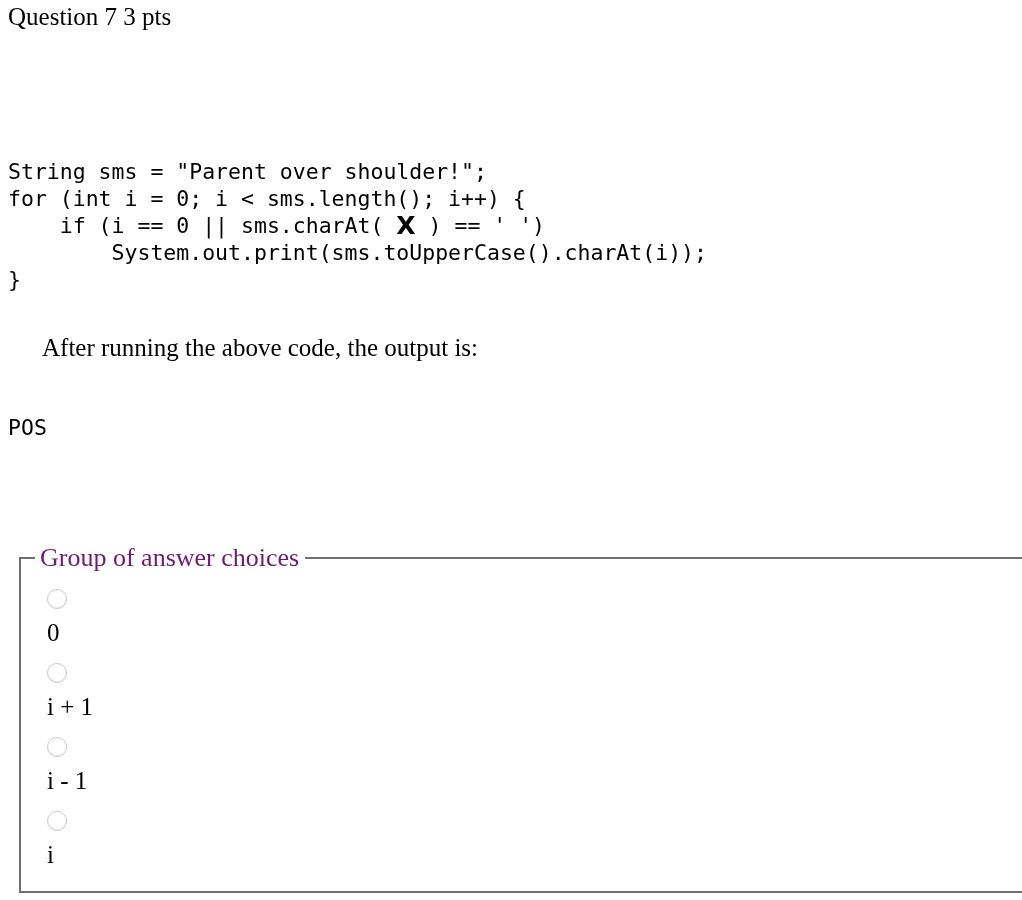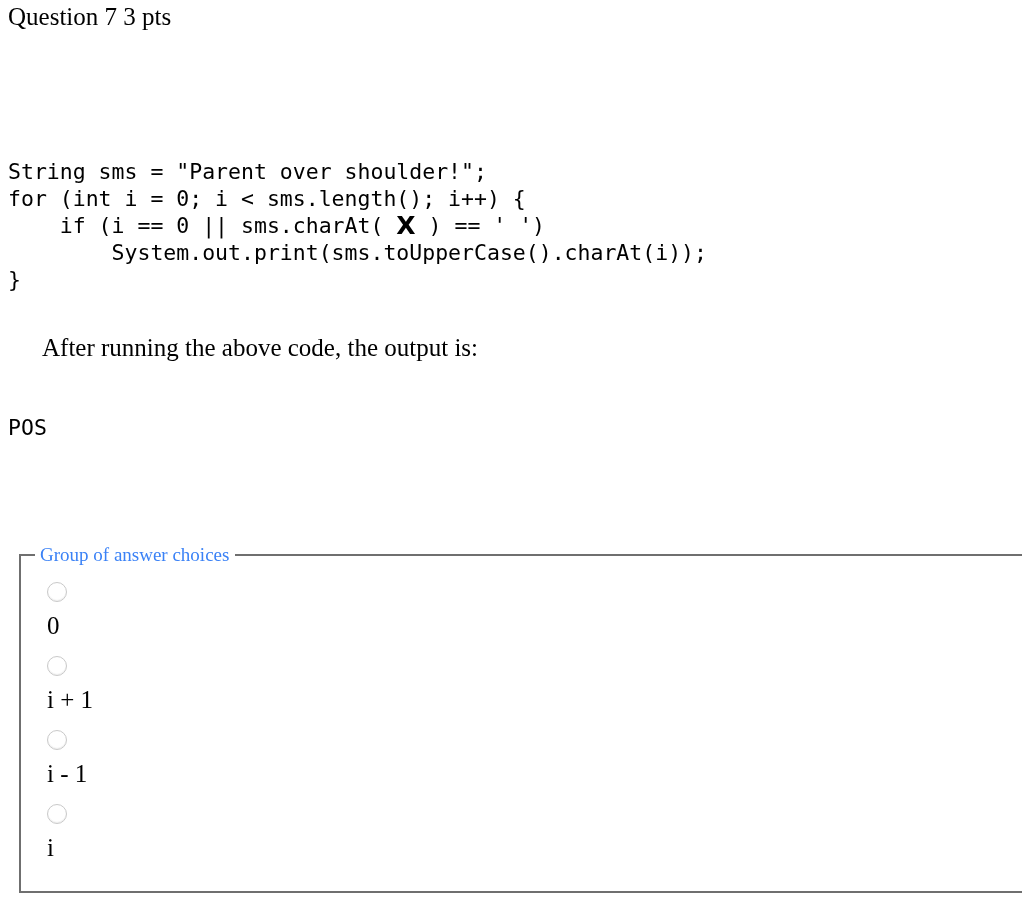--- a/index.html
+++ b/index.html
@@ -101,23 +101,23 @@
     box-sizing: border-box;
     margin: 0;
     padding: 0;
     border: 2px solid #6f6f6f;
     background: transparent;
   }
   .answers-legend {
     margin: 0 0 0 14px;
     padding: 0 6px 0 5px;
     font-family: "Liberation Serif", serif;
-    font-size: 19px;
+    font-size: 26px;
     line-height: 1;
-    color: #3b82f6;
+    color: #701a75;
     white-space: nowrap;
   }
   .choices {
     position: absolute;
     left: 0;
     top: 18px;
     width: 100%;
     padding: 0;
     margin: 0;
     list-style: none;

